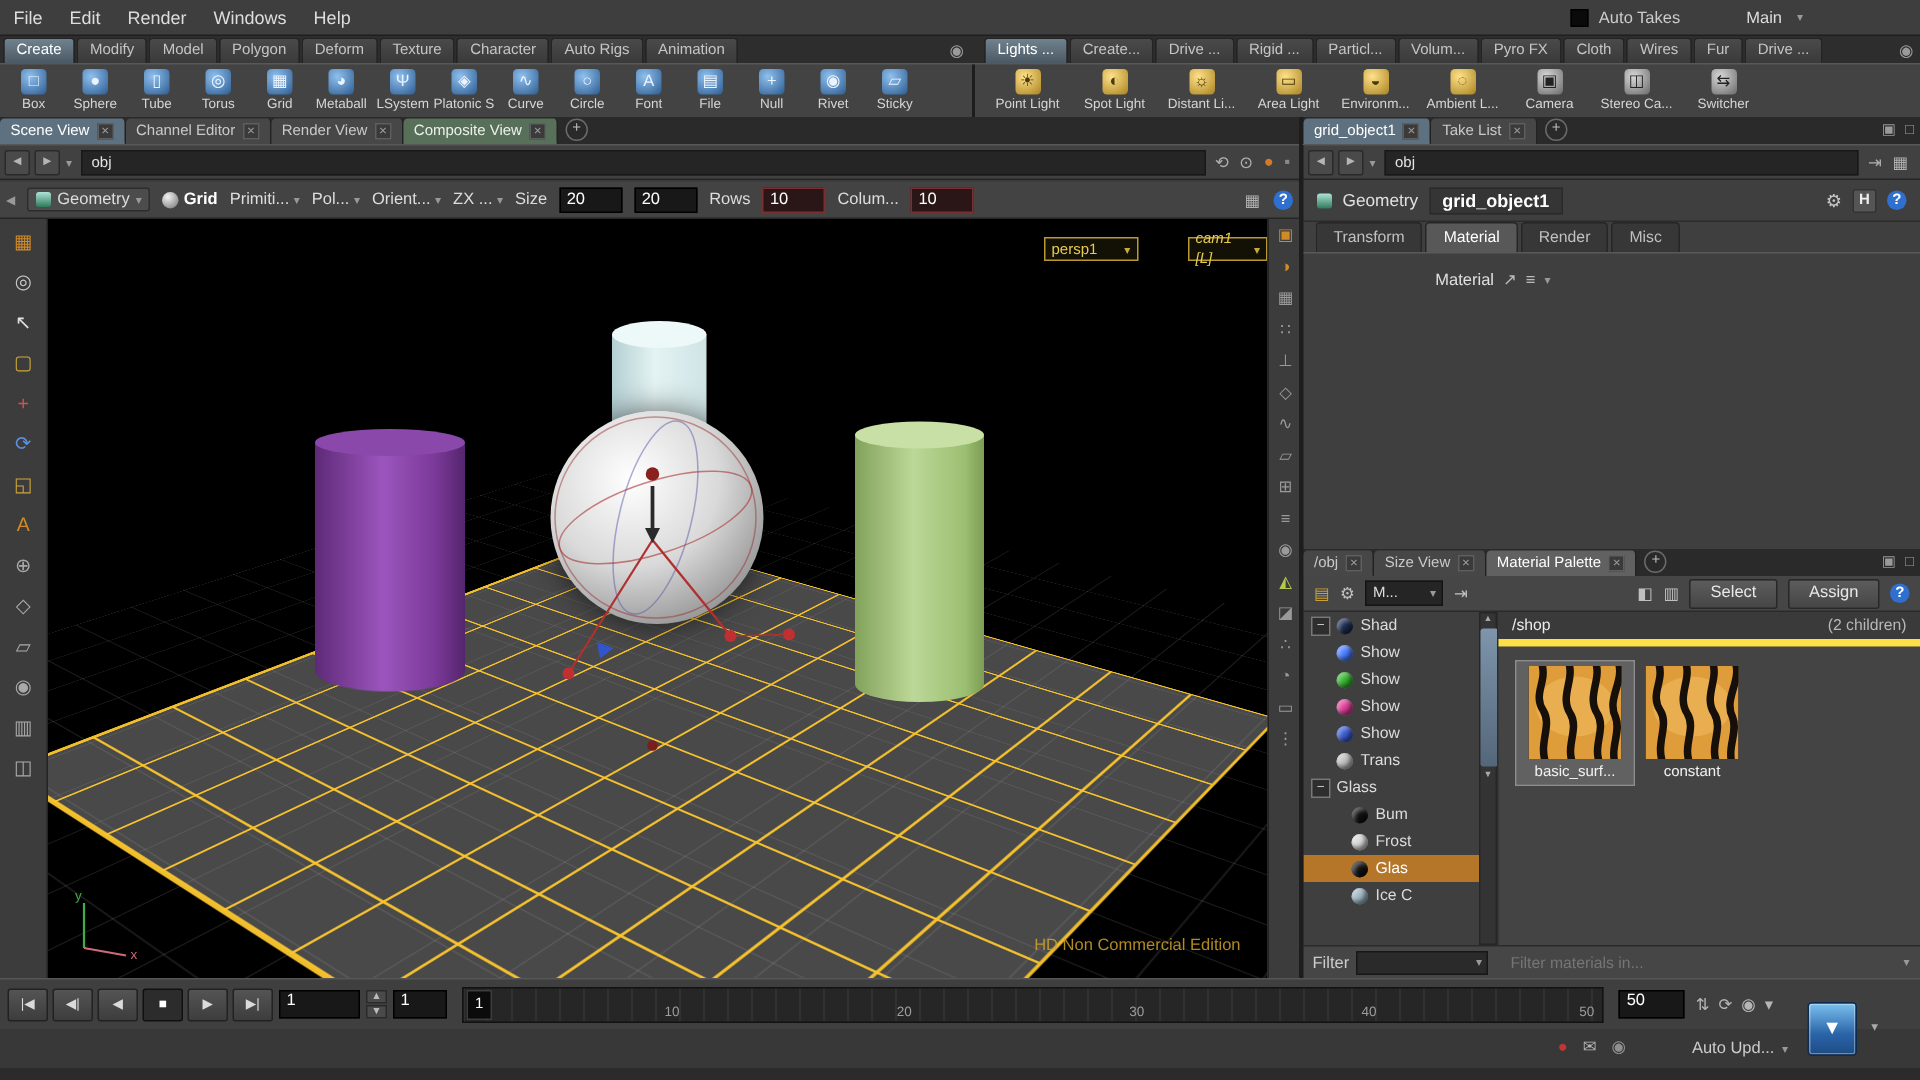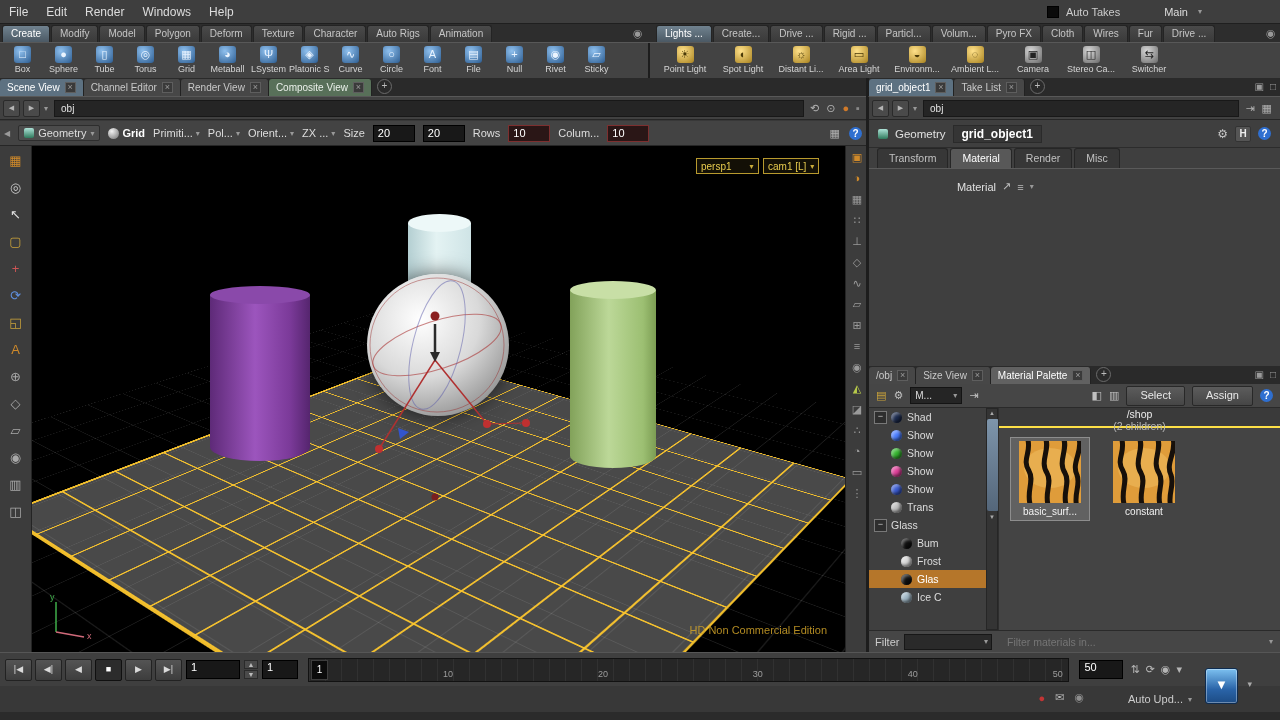--- a/index.html
+++ b/index.html
@@ -114,21 +114,21 @@
   #cyl-green{left:538px;top:144px;width:86px;height:178px;border-radius:0 0 50% 50%/0 0 12px 12px;
       background:linear-gradient(90deg,#82a25a,#bcd898 45%,#9cbf72 85%,#7c9d53;);
       background:linear-gradient(90deg,#82a25a,#bcd898 45%,#9cbf72 85%,#7c9d53);}
   #cyl-green::before{background:#c8dfa6;}
   #sphere{position:absolute;left:335px;top:128px;width:142px;height:142px;border-radius:50%;
       background:radial-gradient(circle at 38% 32%,#ffffff,#d9d9d9 45%,#9e9e9e 75%,#6d6d6d);
       box-shadow:0 0 20px rgba(0,0,0,.6);}
   #handles{position:absolute;left:0;top:0;pointer-events:none;}
   .vplabel{position:absolute;top:12px;height:14px;line-height:13px;padding:0 4px;background:rgba(25,22,8,.75);
       border:1px solid #b89a2e;color:#e8cc4e;font-size:10px;display:flex;gap:4px;align-items:center;cursor:pointer;}
-  #persp-label{left:664px;gap:18px;} #cam-label{left:731px;}
+  #persp-label{left:664px;gap:18px;} #cam-label{left:760px;font-style:italic;}
   .vplabel .chev{color:#c8ab3a;}
   #watermark{position:absolute;right:18px;top:478px;color:rgba(208,162,40,.85);font-size:11px;}
   #axis-gizmo{position:absolute;left:8px;bottom:12px;}
 
   
   #params{position:absolute;left:868px;top:120px;width:412px;height:246px;background:#3f3f3f;
       border-left:1px solid #1d1d1d;box-sizing:border-box;}
   #params-header{height:27px;display:flex;align-items:center;gap:7px;padding:0 9px;border-bottom:1px solid #2c2c2c;}
   #params-header .sp{flex:1;}
   #params-context{font-size:11.5px;color:#e0e0e0;}
@@ -177,23 +177,23 @@
   #tree-scroll span{display:block;font-size:6px;color:#aaa;line-height:8px;}
   #tree-filter{position:absolute;left:868px;top:630px;width:130px;height:22px;background:#464646;
       border-top:1px solid #2a2a2a;border-left:1px solid #1d1d1d;display:flex;align-items:center;
       gap:5px;padding:0 6px;box-sizing:border-box;}
   #tree-filter .dd{flex:1;height:14px;background:#2a2a2a;border:1px solid #171717;display:flex;
       align-items:center;justify-content:flex-end;padding:0 3px;}
 
   #gallery{position:absolute;left:998px;top:408px;width:282px;height:222px;background:#444444;
       border-left:1px solid #2e2e2e;box-sizing:border-box;}
   #gallery-header{height:18px;display:flex;justify-content:space-between;align-items:center;
-      padding:0 9px;font-size:10.5px;color:#ececec;background:#3a3a3a;border-bottom:2px solid #fde047;flex-direction:column;}
+      padding:0 9px;font-size:10.5px;color:#ececec;background:#3a3a3a;border-bottom:5px solid #fde047;}
   #children-count{color:#b8b8b8;}
-  .thumbs{display:flex;gap:16px;padding:10px 12px;}
+  .thumbs{display:flex;padding:10px 12px;}
   .thumb{width:74px;text-align:center;padding:3px 2px;cursor:pointer;}
   .thumb.selected{background:#616161;outline:1px solid #8d8d8d;}
   .thumb svg{width:62px;height:62px;display:block;margin:0 auto;background:#222;}
   .thumb .tlab{font-size:10px;color:#f2f2f2;margin-top:3px;white-space:nowrap;overflow:hidden;}
   #gallery-filter{position:absolute;left:998px;top:630px;width:282px;height:22px;background:#464646;
       border-top:1px solid #2a2a2a;display:flex;align-items:center;gap:6px;padding:0 7px;box-sizing:border-box;}
   .filter-input{flex:1;height:15px;background:#464646;border:none;outline:none;color:#bbbbbb;
       font-size:10.5px;font-family:"Liberation Sans",sans-serif;}
 
   

